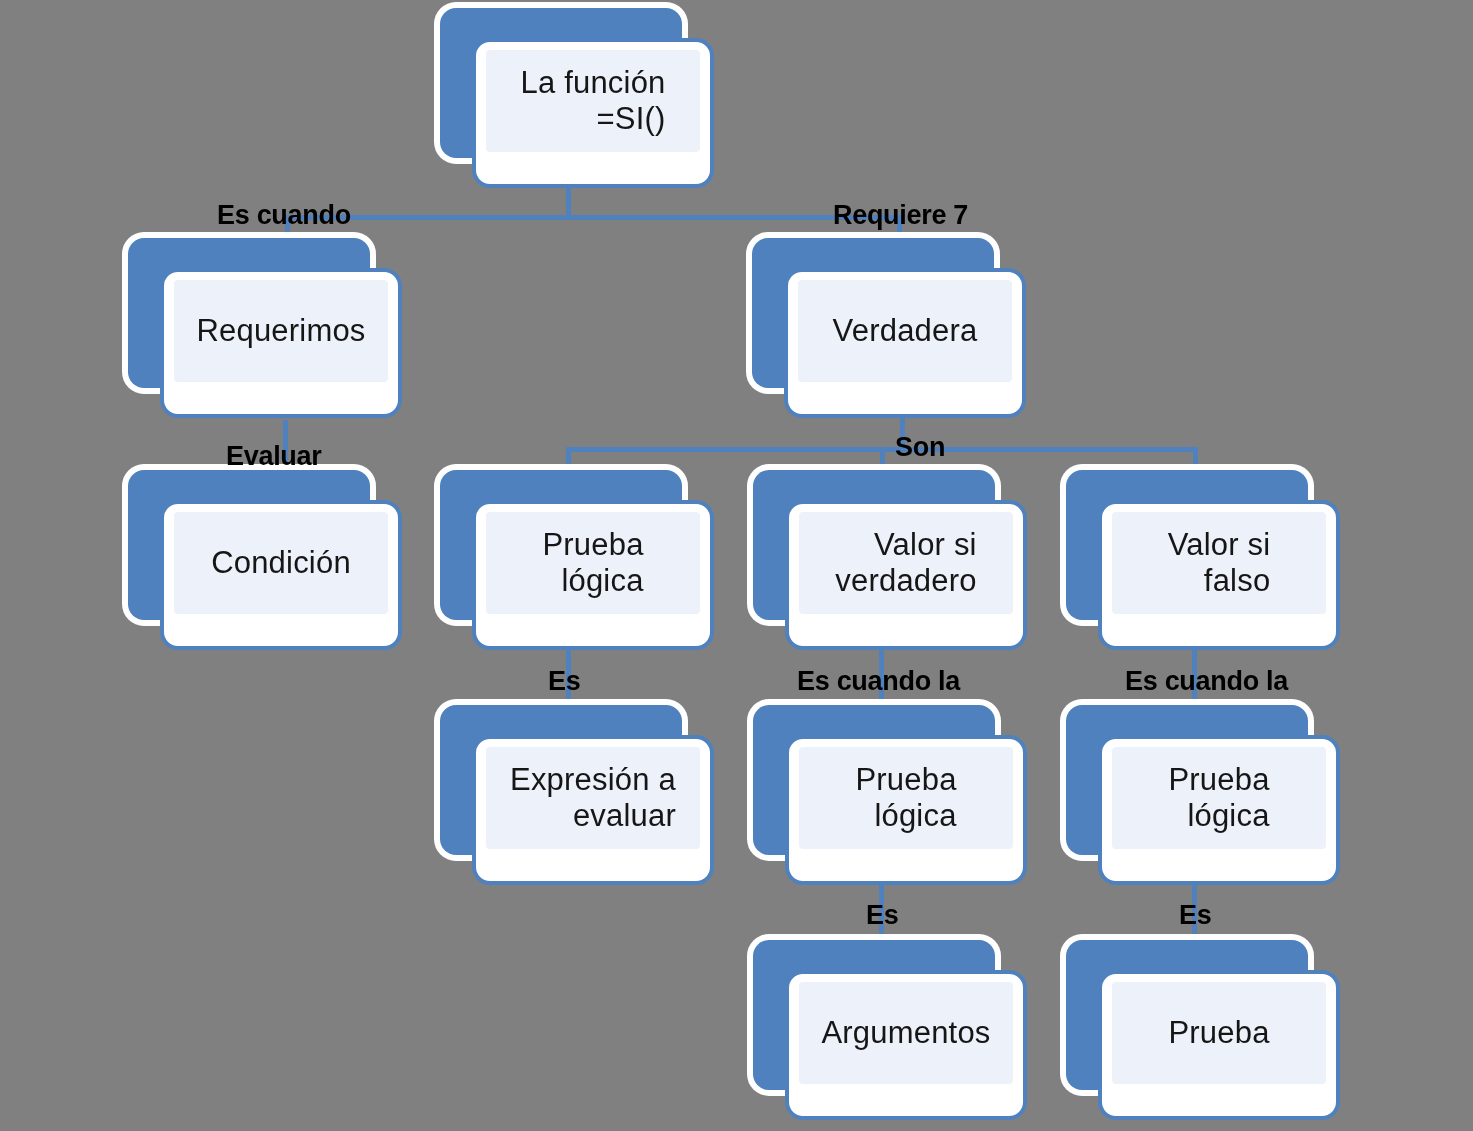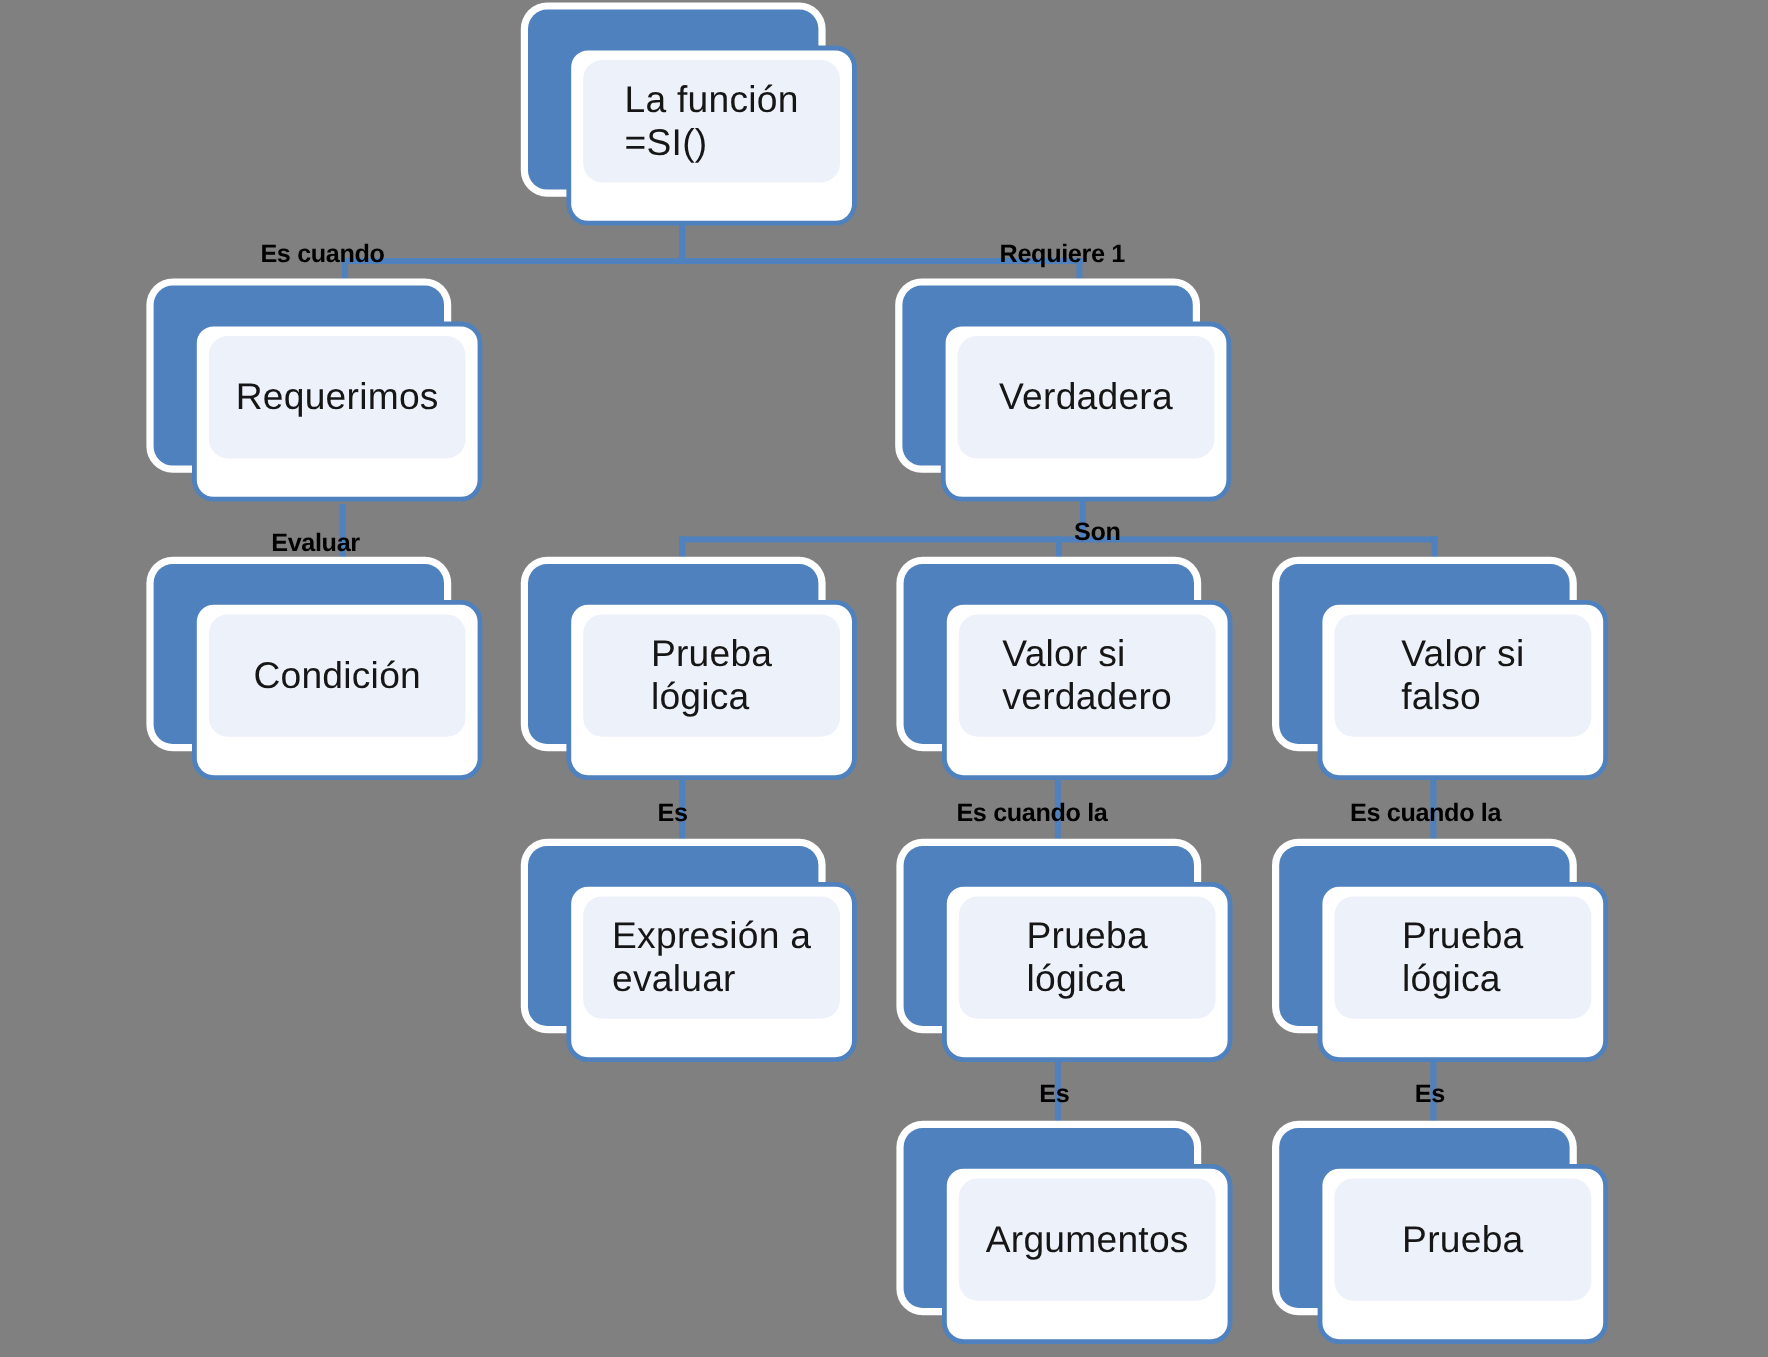--- a/index.html
+++ b/index.html
@@ -53,39 +53,39 @@
     box-sizing: border-box;
   }
   
   .node .panel {
     position: absolute;
     left: 10px;
     top: 8px;
     right: 10px;
     bottom: 32px;
     background: #EDF1F9;
-    border-radius: 16px;
+    border-radius: 4px;
     display: flex;
     align-items: center;
     justify-content: center;
-    text-align: left;
+    text-align: right;
     color: #161616;
     font-size: 31px;
     line-height: 1.16;
     letter-spacing: 0.2px;
     white-space: pre-line;
     padding: 1px 4px;
     box-sizing: border-box;
   }
 
   
   .edge-label {
     position: absolute;
     color: #000000;
-    font-size: 21px;
+    font-size: 27px;
     font-weight: bold;
     white-space: nowrap;
     letter-spacing: -0.3px;
   }
 </style>
 </head>
 <body>
 
 <div id="canvas">
 
@@ -198,21 +198,21 @@
 
   <div class="node" style="left:1066px; top:940px;">
     <div class="back"></div>
     <div class="front">
       <div class="panel">Prueba</div>
     </div>
   </div>
 
   <div class="edge-label" style="left:217px; top:200px;">Es cuando</div>
 
-  <div class="edge-label" style="left:833px; top:200px;">Requiere 1</div>
+  <div class="edge-label" style="left:833px; top:200px;">Requiere 7</div>
 
   <div class="edge-label" style="left:226px; top:441px;">Evaluar</div>
 
   <div class="edge-label" style="left:895px; top:420px;margin-top:12px;">Son</div>
 
   <div class="edge-label" style="left:548px; top:666px;">Es</div>
 
   <div class="edge-label" style="left:797px; top:666px;">Es cuando la</div>
 
   <div class="edge-label" style="left:1125px; top:666px;">Es cuando la</div>

